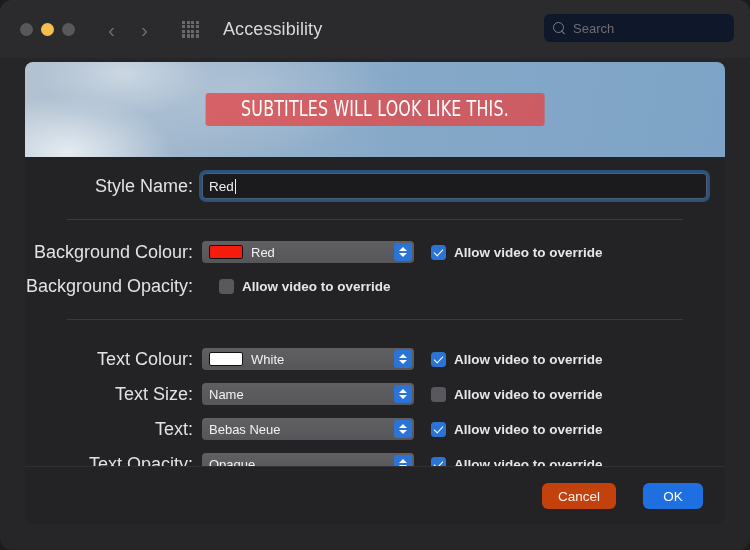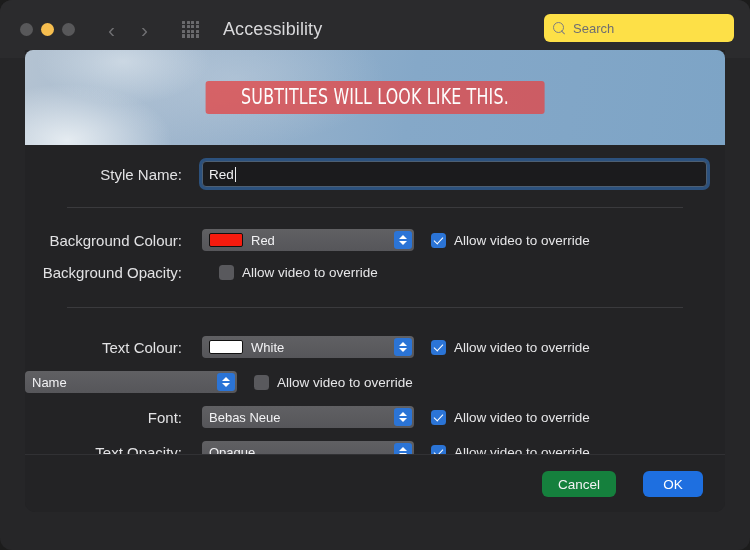--- a/index.html
+++ b/index.html
@@ -30,32 +30,32 @@
   .tl-max   { background: #58585a; }
   .navarrows { display: flex; gap: 26px; margin-left: 33px; }
   .navarrow { color: #6f6f72; font-size: 21px; line-height: 1; font-weight: 300; }
   .grid-icon { margin-left: 34px; width: 17px; height: 17px;
     display: grid; grid-template-columns: repeat(4,1fr); grid-template-rows: repeat(4,1fr); gap: 1.5px; }
   .grid-icon i { background: #6a6a6d; border-radius: 0.5px; display: block; }
   .win-title { margin-left: 24px; color: #d8d8da; font-size: 18px; letter-spacing: .1px; }
   .searchbox {
     position: absolute; right: 16px; top: 14px;
     width: 190px; height: 28px; border-radius: 6px;
-    background: #fde047; display: flex; align-items: center;
+    background: #0f172a; display: flex; align-items: center;
   }
   .search-icon { margin-left: 9px; width: 13px; height: 13px; position: relative; flex: none; }
   .search-icon::before { content:""; position:absolute; left:0; top:0; width:9px; height:9px;
     border:1.4px solid #7d7d80; border-radius:50%; }
   .search-icon::after { content:""; position:absolute; left:8px; top:8px; width:5px; height:1.4px;
     background:#7d7d80; transform: rotate(45deg); transform-origin: left center; }
   .search-ph { margin-left: 7px; color: #6e6e72; font-size: 13px; }
 
   
   .sheet {
-    position: absolute; left: 25px; top: 50px;
+    position: absolute; left: 25px; top: 62px;
     width: 700px; height: 462px;
     background: #232325;
     border-radius: 0 0 10px 10px;
     overflow: hidden;
   }
   .preview {
     position: relative;
     width: 700px; height: 95px;
     border-radius: 8px 8px 0 0;
     overflow: hidden;
@@ -78,22 +78,22 @@
     white-space: nowrap;
     text-transform: uppercase;
     transform-origin: center;
   }
   .caption span { display:inline-block; transform: scaleX(.84); transform-origin: center; }
 
   .sheet-body { position: relative; height: 367px; }
 
   .row { display: flex; align-items: center; position: absolute; left: 0; width: 700px; }
   .lbl {
-    width: 177px; text-align: right; padding-right: 20px;
-    color: #e2e2e4; font-size: 15px;
+    width: 177px; text-align: right; padding-right: 9px;
+    color: #e2e2e4; font-size: 18px;
   }
   .field { position: relative; }
 
   
   .textfield {
     width: 505px; height: 26px;
     background: #1b1b1d;
     border: 1px solid #4d5f73;
     border-radius: 4px;
     box-shadow: 0 0 0 3px rgba(52,120,199,.55);
@@ -118,21 +118,21 @@
     position: absolute; right: 2px; top: 2px;
     width: 18px; height: 18px; border-radius: 3px;
     background: #2b74d6;
     display: flex; flex-direction: column; align-items: center; justify-content: center; gap: 2px;
   }
   .stepper .ar { width: 0; height: 0; border-left: 4px solid transparent; border-right: 4px solid transparent; }
   .stepper .up { border-bottom: 4.5px solid #fff; }
   .stepper .dn { border-top: 4.5px solid #fff; }
 
   
-  .checkrow { display: flex; align-items: flex-end; margin-left: 17px; }
+  .checkrow { display: flex; align-items: flex-end; margin-left: 17px; font-weight: bold; }
   .cbox { width: 15px; height: 15px; border-radius: 3.5px; flex: none; position: relative; }
   .cbox.on { background: #2b74d6; }
   .cbox.off { background: #59595d; }
   .cbox.on::after {
     content: ""; position: absolute; left: 4.5px; top: 2px;
     width: 4px; height: 8px; border: solid #fff; border-width: 0 1.8px 1.8px 0;
     transform: rotate(43deg);
   }
   .ctext { margin-left: 8px; color: #e6e6e8; font-size: 13.5px; white-space: nowrap; }
 
@@ -144,21 +144,21 @@
     width: 700px; height: 58px;
     background: #232325;
     border-top: 1px solid #313134;
   }
   .btn {
     position: absolute; top: 16px;
     height: 26px; border-radius: 6px;
     display: flex; align-items: center; justify-content: center;
     font-size: 13.5px;
   }
-  .btn-cancel { right: 109px; width: 74px; background: #15803d; color: #f2f2f4; }
+  .btn-cancel { right: 109px; width: 74px; background: #c2410c; color: #f2f2f4; }
   .btn-ok     { right: 22px;  width: 60px; background: #1e6fe0; color: #fff; }
 </style>
 </head>
 <body>
 
 <div class="window">
 
   <div class="toolbar">
     <div class="traffic">
       <span class="tl tl-close"></span>
@@ -252,35 +252,36 @@
               <i class="ar dn"></i>
             </span>
         </div>
         <div class="checkrow">
           <span class="cbox on"></span>
           <span class="ctext">Allow video to override</span>
         </div>
       </div>
 
       <div class="row" style="top:226px;">
+        <div class="lbl">Text Size:</div>
         <div class="popup">
           <span class="ptext">Name</span>
           <span class="stepper">
               <i class="ar up"></i>
               <i class="ar dn"></i>
             </span>
         </div>
         <div class="checkrow">
           <span class="cbox off"></span>
           <span class="ctext">Allow video to override</span>
         </div>
       </div>
 
       <div class="row" style="top:261px;">
-        <div class="lbl">Font:</div>
+        <div class="lbl">Text:</div>
         <div class="popup">
           <span class="ptext">Bebas Neue</span>
           <span class="stepper">
               <i class="ar up"></i>
               <i class="ar dn"></i>
             </span>
         </div>
         <div class="checkrow">
           <span class="cbox on"></span>
           <span class="ctext">Allow video to override</span>

